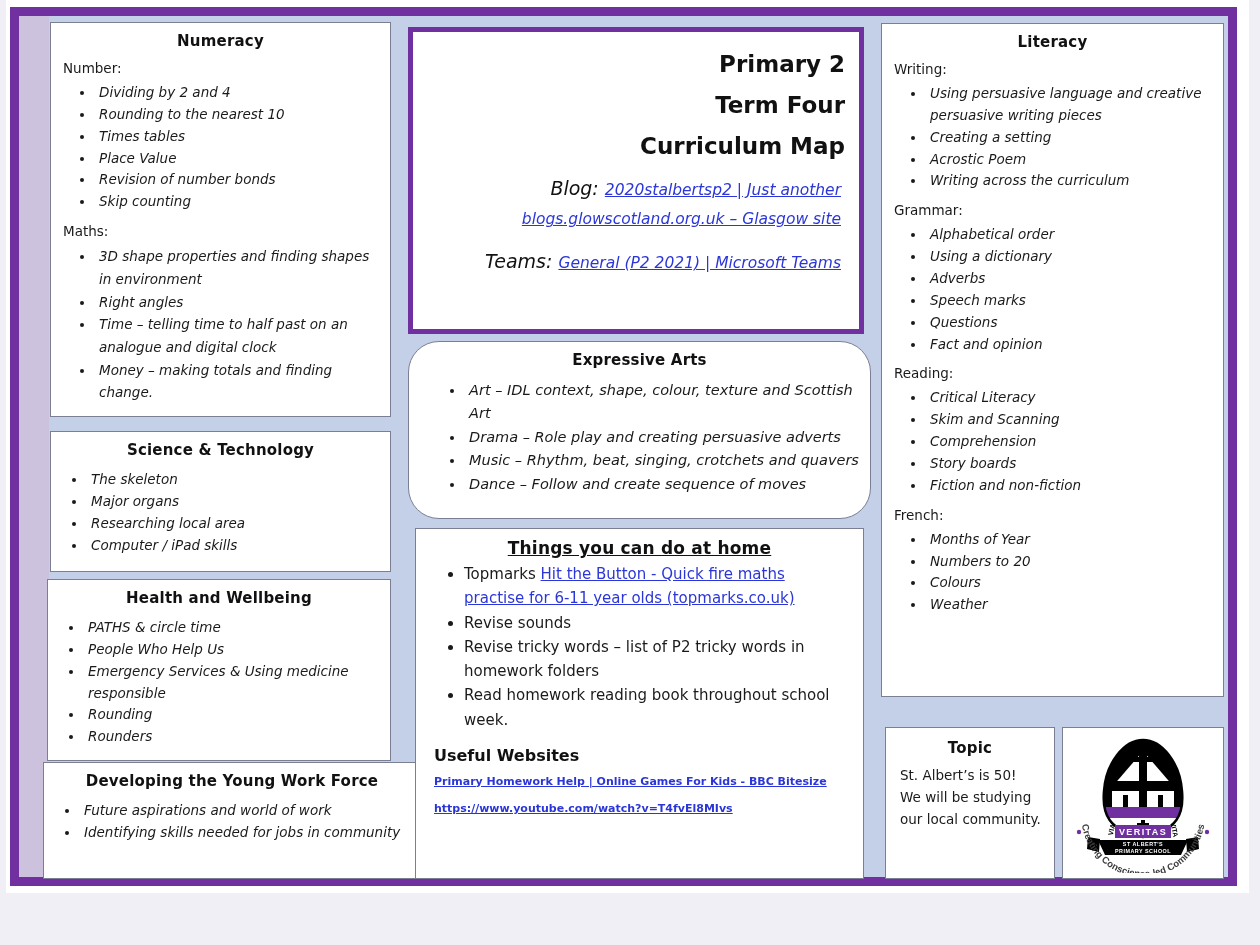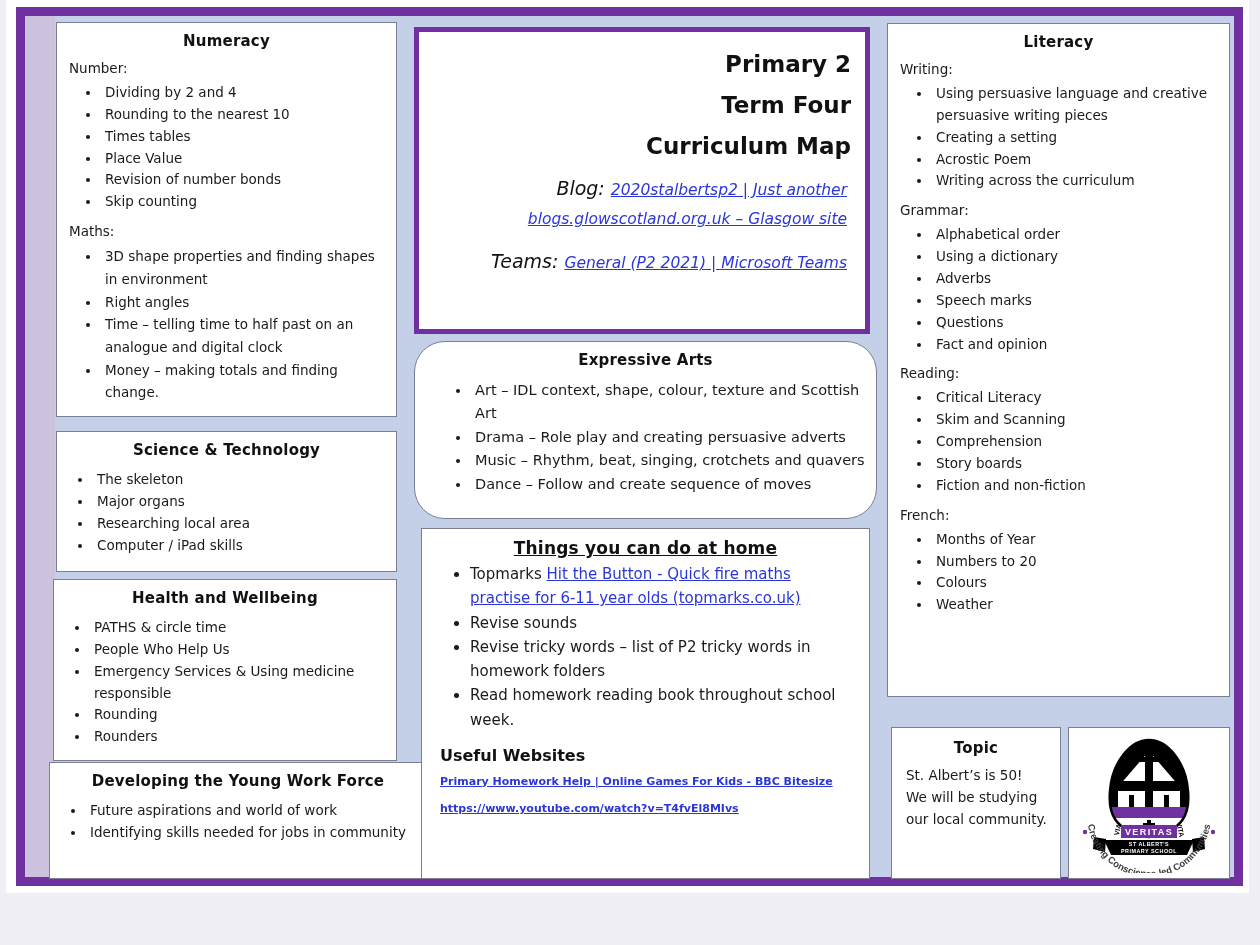--- a/index.html
+++ b/index.html
@@ -14,21 +14,21 @@
   
   .page-sheet {
     position: absolute;
     left: 6px; top: 0px;
     width: 1243px; height: 893px;
     background: #ffffff;
   }
   
   .doc-border {
     position: absolute;
-    left: 10px; top: 7px;
+    left: 4px; top: 7px;
     width: 1227px; height: 879px;
     border: 9px solid #7030a0;
     background: #f97316;
   }
   .doc-inner {
     position: absolute;
     left: 0; top: 0; right: 0; bottom: 0;
     background: #c3d0e8;
     padding: 0;
   }
@@ -72,20 +72,21 @@
     padding-left: 34px;
     list-style: disc;
   }
   ul.bullets.tight { padding-left: 26px; }
   ul.bullets li {
     font-size: 13.5px;
     line-height: 1.62;
     color: #1a1a1a;
     margin: 0;
     padding-left: 4px;
+    font-style: italic;
   }
   ul.bullets.wide li { line-height: 1.68; }
 
   
   .title-line {
     text-align: right;
     font-size: 23px;
     font-weight: bold;
     color: #111;
     margin: 15px 0 15px 0;

